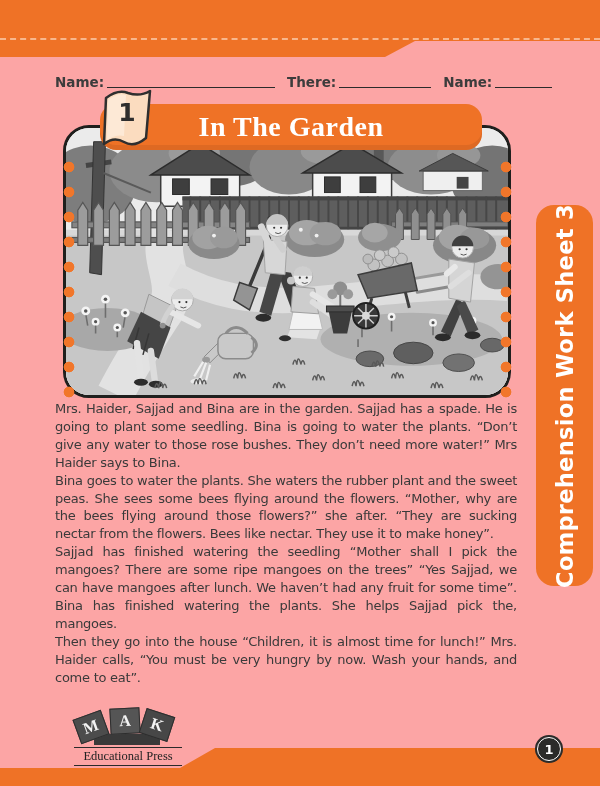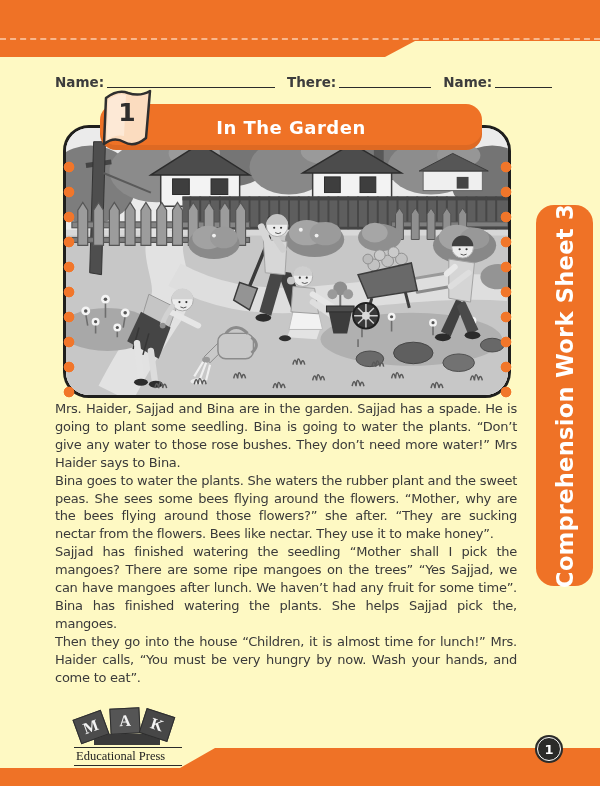--- a/index.html
+++ b/index.html
@@ -1,16 +1,16 @@
 <!DOCTYPE html>
 <html><head>
 <meta charset="utf-8">
 <style>
   html,body{margin:0;padding:0;background:#fff;}
-  .page{position:relative;width:600px;height:786px;background:#fef9c3;overflow:hidden;
+  .page{position:relative;width:600px;height:786px;background:#fca5a5;overflow:hidden;
         font-family:"DejaVu Sans","Liberation Sans",sans-serif;}
 
   
   .top-band{position:absolute;left:0;top:0;width:600px;height:57px;background:#EF7226;
             clip-path:polygon(0 0,600px 0,600px 41px,415px 41px,385px 57px,0 57px);}
   .top-dashes{position:absolute;top:38px;left:0;right:0;height:0;
               border-top:2px dashed rgba(255,241,226,0.55);}
 
   
   .fields{position:absolute;left:55px;top:70px;width:497px;height:20px;display:flex;
@@ -26,21 +26,21 @@
   
   .dot-col{position:absolute;width:12px;height:246px;top:160px;z-index:4;
            background-image:radial-gradient(circle at 6px 7px,#f1762a 5px,rgba(241,118,42,0) 5.7px);
            background-size:12px 25px;background-repeat:repeat-y;}
   .dot-left{left:63px}.dot-right{left:500px}
 
   
   .banner{position:absolute;left:100px;top:104px;width:382px;height:46px;background:#EF7226;
           border-radius:16px;z-index:5;display:flex;align-items:center;justify-content:center;
           box-shadow:inset 0 -5px 0 rgba(0,0,0,.07);}
-  .banner-title{color:#fff;font-size:18px;font-weight:bold;letter-spacing:.5px;}
+  .banner-title{color:#fff;font-size:28px;font-weight:bold;letter-spacing:.5px;font-family:Liberation Serif, serif;}
 
   
   .tag{position:absolute;left:98px;top:86px;width:58px;height:68px;z-index:6;}
   .tag svg{position:absolute;left:0;top:0;}
   .tag-num{position:absolute;left:0;top:12px;width:100%;text-align:center;
            font-size:25px;font-weight:bold;color:#2e2e2e;}
 
   
   .story{position:absolute;left:55px;top:400px;width:462px;color:#3a3a3a;
          font-size:13px;line-height:17.9px;font-weight:normal;text-align:justify;
@@ -58,21 +58,21 @@
   .logo{position:absolute;left:74px;top:706px;width:108px;z-index:2;}
   .logo-blocks{position:relative;height:40px;}
   .blk{position:absolute;width:30px;height:26px;background:#4c4c4c;color:#f3f3f3;
        display:flex;align-items:center;justify-content:center;border:1px solid #2e2e2e;
        font-family:"Liberation Serif",serif;font-weight:bold;font-size:16px;box-sizing:border-box;}
   .b1{left:2px;top:8px;transform:rotate(-20deg);}
   .b2{left:36px;top:2px;transform:rotate(-3deg);background:#555555;}
   .b3{left:68px;top:6px;transform:rotate(18deg);background:#474747;}
   .logo-base{position:absolute;left:20px;top:28px;width:66px;height:11px;background:#3a3a3a;}
   .press{margin-top:1px;border-top:1.5px solid #2a2a2a;border-bottom:1.5px solid #2a2a2a;
-         padding:1px 2px;font-family:"Liberation Serif",serif;
+         padding:1px 2px;text-align:center;font-family:"Liberation Serif",serif;
          font-size:12.5px;color:#222;}
 
   
   .bottom-band{position:absolute;left:0;top:748px;width:600px;height:38px;background:#EF7226;
                clip-path:polygon(215px 0,600px 0,600px 38px,0 38px,0 20px,180px 20px);}
   .page-num{position:absolute;left:537px;top:737px;width:22px;height:22px;border-radius:50%;
             background:#2b2b29;border:1.5px solid #fff;box-shadow:0 0 0 2px #2b2b29;
             color:#fff;display:flex;align-items:center;justify-content:center;
             font-size:13px;font-weight:bold;z-index:7;}
 </style>

